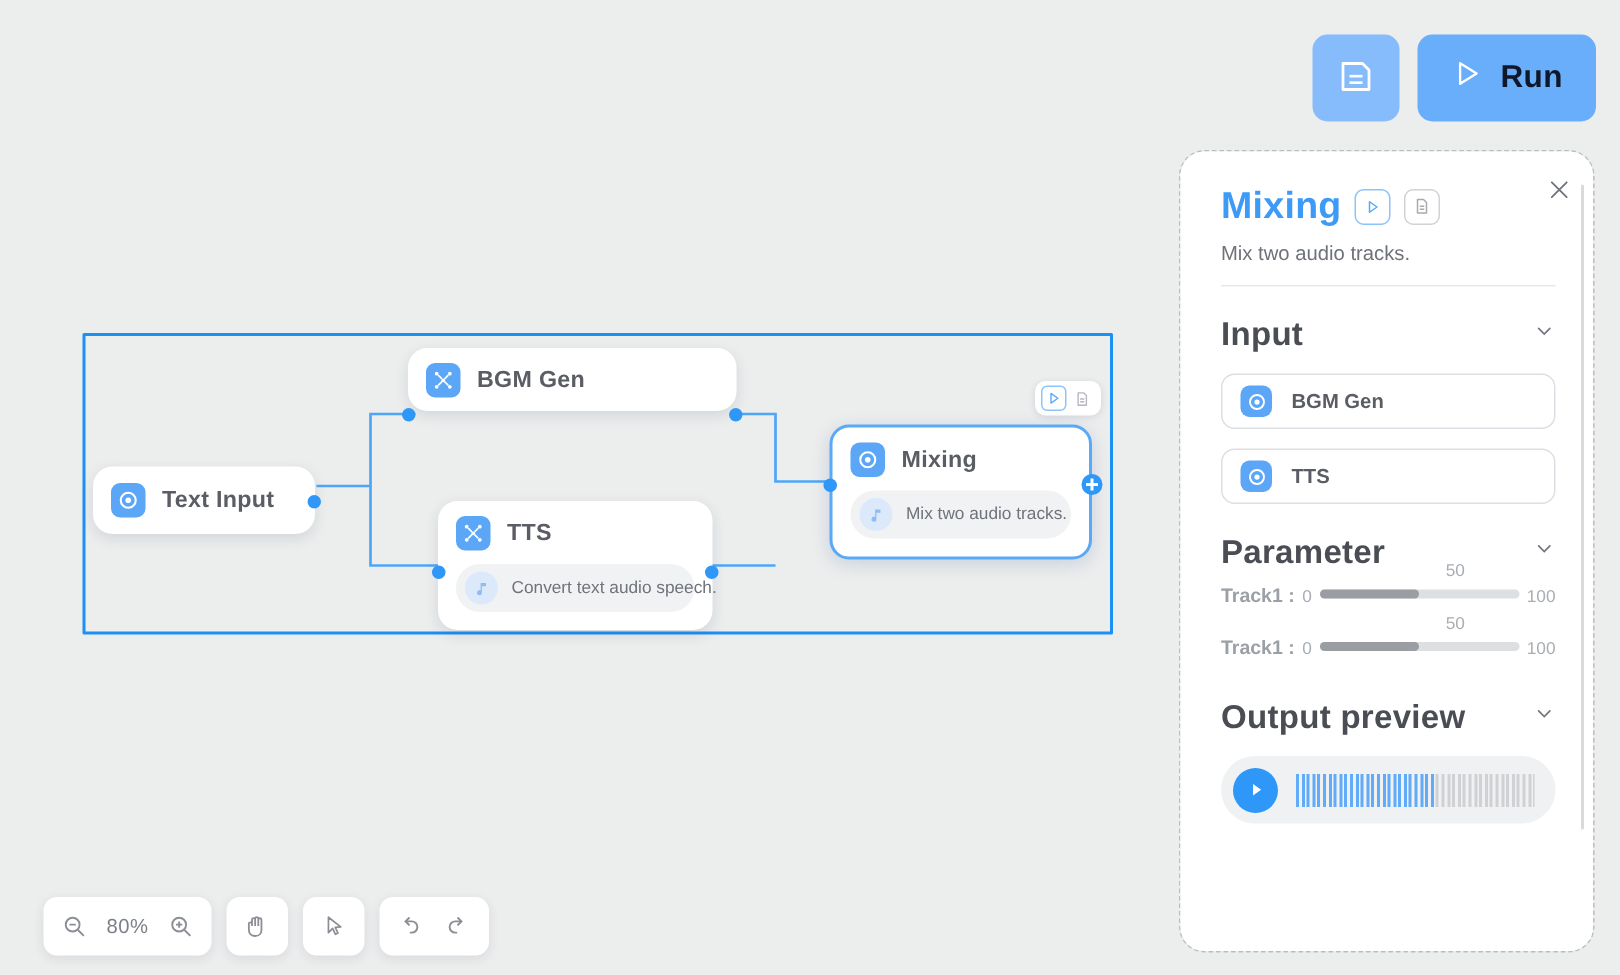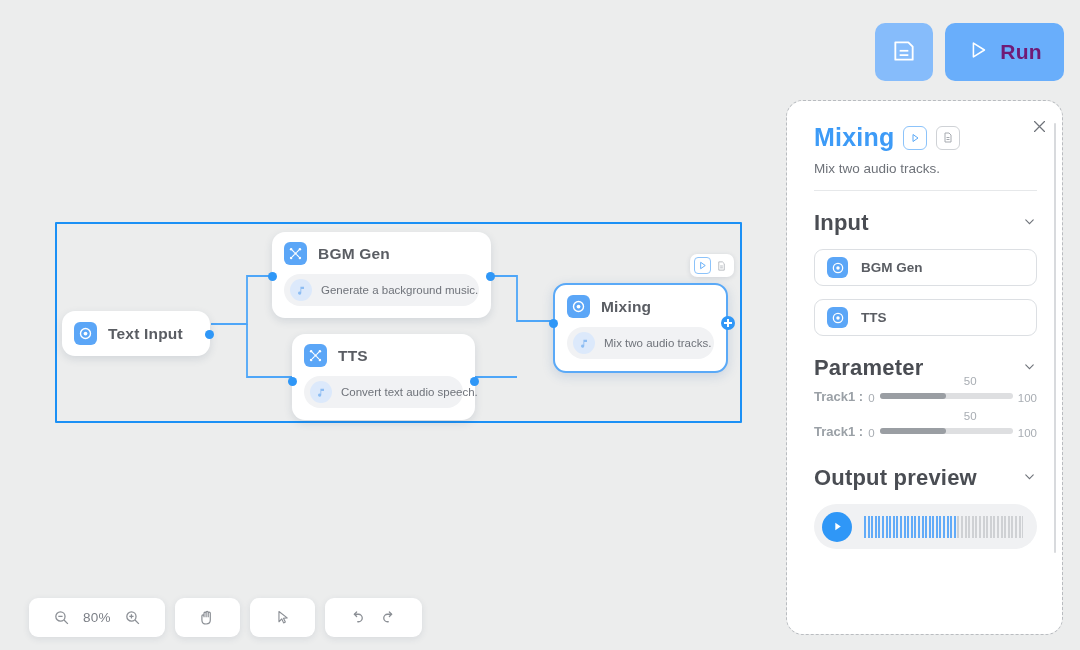--- a/index.html
+++ b/index.html
@@ -13,21 +13,21 @@
 
   
   .top-actions { position: absolute; top: 23px; right: 16px; display: flex; gap: 12px; align-items: center; }
   .btn-save {
     width: 58px; height: 58px; border-radius: 10px; background: #86bcfb;
     display: flex; align-items: center; justify-content: center; border: none; cursor: pointer;
   }
   .btn-run {
     height: 58px; padding: 12px 22px; border-radius: 10px; background: #69aefb;
     display: flex; align-items: center; gap: 11px; border: none; cursor: pointer;
-    color: #701a75; font-size: 21px; font-weight: bold; letter-spacing: .3px;
+    color: #0f172a; font-size: 21px; font-weight: bold; letter-spacing: .3px;
   }
 
   
   .canvas { position: absolute; inset: 0; }
   .selection-box {
     position: absolute; left: 55px; top: 222px; width: 687px; height: 201px;
     border: 2.5px solid #1b90f5; background: transparent; border-radius: 1px;
   }
 
   
@@ -75,21 +75,21 @@
     position: absolute; left: 690px; top: 254px; background: #fff; border-radius: 7px;
     padding: 3px 4px; display: flex; gap: 2px; box-shadow: 0 1px 5px rgba(40,60,90,.14);
   }
   .tb-btn { width: 17px; height: 17px; border-radius: 4px; display: flex; align-items: center; justify-content: center; cursor: pointer; }
   .tb-btn.active { border: 1px solid #8cc3fa; }
 
   
   .bottom-bar { position: absolute; left: 29px; bottom: 13px; display: flex; gap: 10px; }
   .bar-group {
     background: #fff; border-radius: 9px; height: 39px; display: flex; align-items: center;
-    box-shadow: 0 2px 7px rgba(40,60,90,.10); padding: 0 22px; gap: 11px;
+    box-shadow: 0 2px 7px rgba(40,60,90,.10); padding: 0 10px; gap: 11px;
   }
   .bar-btn { display: flex; align-items: center; justify-content: center; cursor: pointer; width: 21px; height: 21px; }
   .zoom-val { font-size: 13.5px; color: #7b7f86; letter-spacing: .3px; }
 
   
   .panel-outer {
     position: absolute; left: 786px; top: 100px; width: 277px; height: 535px;
     border: 1.5px dashed #b9bcc0; border-radius: 17px;
   }
   .panel-card {
@@ -208,28 +208,20 @@
             <circle cx="12" cy="12" r="2" fill="#fff" stroke="none"></circle>
             <circle cx="5" cy="5" r="2" fill="#fff" stroke="none"></circle>
             <circle cx="19" cy="5" r="2" fill="#fff" stroke="none"></circle>
             <circle cx="5" cy="19" r="2" fill="#fff" stroke="none"></circle>
             <circle cx="19" cy="19" r="2" fill="#fff" stroke="none"></circle>
             <path d="M6.6 6.6 10.6 10.6M17.4 6.6 13.4 10.6M6.6 17.4 10.6 13.4M17.4 17.4 13.4 13.4"></path>
           </svg>
         </span>
         <span class="node-title">BGM Gen</span>
       </div>
-      <div class="node-desc">
-        <span class="desc-ico">
-          <svg width="13" height="13" viewBox="0 0 24 24" fill="#8dbdf3">
-            <path d="M10 5v9.2a3 3 0 1 0 1.6 2.6V9h5V5z"></path>
-          </svg>
-        </span>
-        <span class="desc-text">Generate a background music.</span>
-      </div>
       <span class="port" style="left:-4px;top:40px"></span>
       <span class="port" style="right:-4px;top:40px"></span>
     </div>
 
     <div class="node" id="node-tts">
       <div class="node-head">
         <span class="node-ico">
           <svg width="15" height="15" viewBox="0 0 24 24" stroke="#fff" stroke-width="1.8" fill="none">
             <circle cx="12" cy="12" r="2" fill="#fff" stroke="none"></circle>
             <circle cx="5" cy="5" r="2" fill="#fff" stroke="none"></circle>

